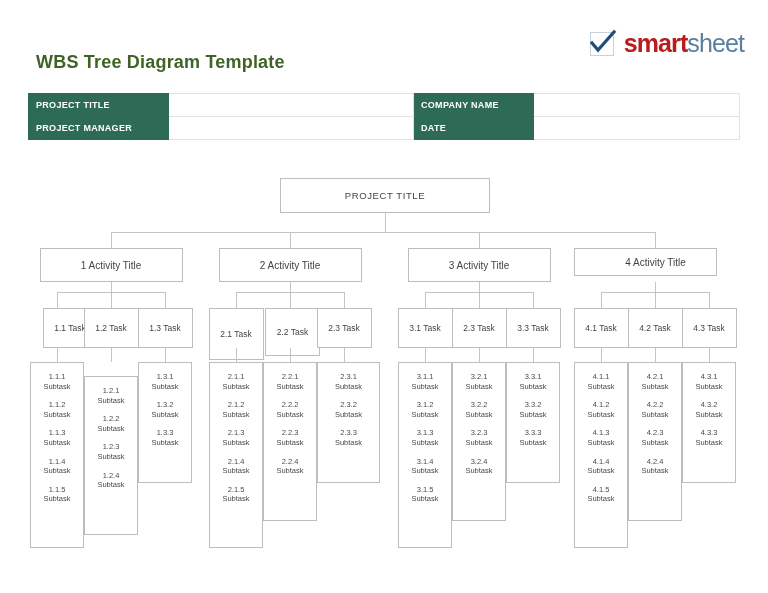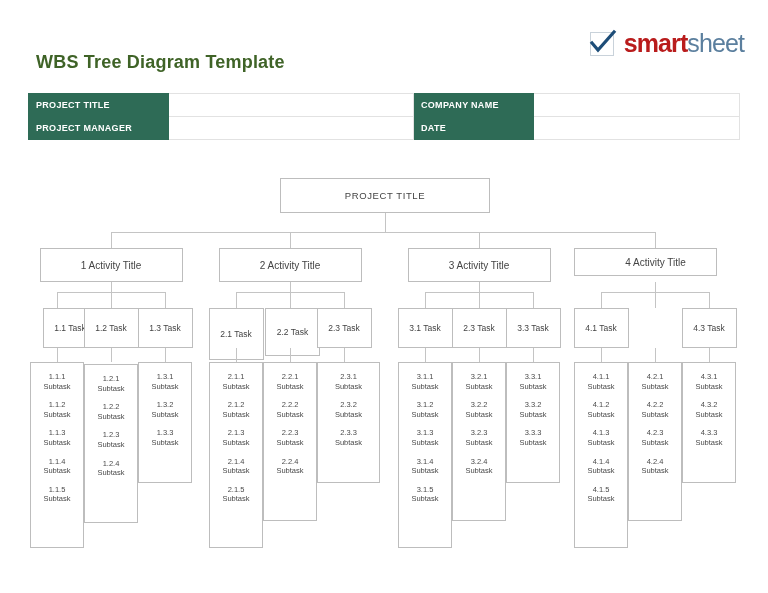--- a/index.html
+++ b/index.html
@@ -136,21 +136,21 @@
       <div class="node subbox" style="left: 30px; top: 362px; width: 54px; height: 186px;">
         <div class="subitem">1.1.1<br>Subtask</div>
         <div class="subitem">1.1.2<br>Subtask</div>
         <div class="subitem">1.1.3<br>Subtask</div>
         <div class="subitem">1.1.4<br>Subtask</div>
         <div class="subitem">1.1.5<br>Subtask</div>
       </div>
       <div class="line vline" style="left: 111px; top: 292px; width: 1px; height: 16px;"></div>
       <div class="node task" style="left: 83.5px; top: 308px; width: 55px; height: 40px;">1.2 Task</div>
       <div class="line vline" style="left: 111px; top: 348px; width: 1px; height: 14px;"></div>
-      <div class="node subbox" style="left: 84px; top: 364px; width: 54px; height: 159px;">
+      <div class="node subbox" style="left: 84px; top: 376px; width: 54px; height: 159px;">
         <div class="subitem">1.2.1<br>Subtask</div>
         <div class="subitem">1.2.2<br>Subtask</div>
         <div class="subitem">1.2.3<br>Subtask</div>
         <div class="subitem">1.2.4<br>Subtask</div>
       </div>
       <div class="line vline" style="left: 165px; top: 292px; width: 1px; height: 16px;"></div>
       <div class="node task" style="left: 137.5px; top: 308px; width: 55px; height: 40px;">1.3 Task</div>
       <div class="line vline" style="left: 165px; top: 348px; width: 1px; height: 14px;"></div>
       <div class="node subbox" style="left: 138px; top: 362px; width: 54px; height: 121px;">
         <div class="subitem">1.3.1<br>Subtask</div>
@@ -227,20 +227,21 @@
       <div class="node task" style="left: 573.5px; top: 308px; width: 55px; height: 40px;">4.1 Task</div>
       <div class="line vline" style="left: 601px; top: 348px; width: 1px; height: 14px;"></div>
       <div class="node subbox" style="left: 574px; top: 362px; width: 54px; height: 186px;">
         <div class="subitem">4.1.1<br>Subtask</div>
         <div class="subitem">4.1.2<br>Subtask</div>
         <div class="subitem">4.1.3<br>Subtask</div>
         <div class="subitem">4.1.4<br>Subtask</div>
         <div class="subitem">4.1.5<br>Subtask</div>
       </div>
       <div class="line vline" style="left: 655px; top: 292px; width: 1px; height: 16px;"></div>
+      <div class="node task" style="left: 627.5px; top: 308px; width: 55px; height: 40px;">4.2 Task</div>
       <div class="line vline" style="left: 655px; top: 348px; width: 1px; height: 14px;"></div>
       <div class="node subbox" style="left: 628px; top: 362px; width: 54px; height: 159px;">
         <div class="subitem">4.2.1<br>Subtask</div>
         <div class="subitem">4.2.2<br>Subtask</div>
         <div class="subitem">4.2.3<br>Subtask</div>
         <div class="subitem">4.2.4<br>Subtask</div>
       </div>
       <div class="line vline" style="left: 709px; top: 292px; width: 1px; height: 16px;"></div>
       <div class="node task" style="left: 681.5px; top: 308px; width: 55px; height: 40px;">4.3 Task</div>
       <div class="line vline" style="left: 709px; top: 348px; width: 1px; height: 14px;"></div>

